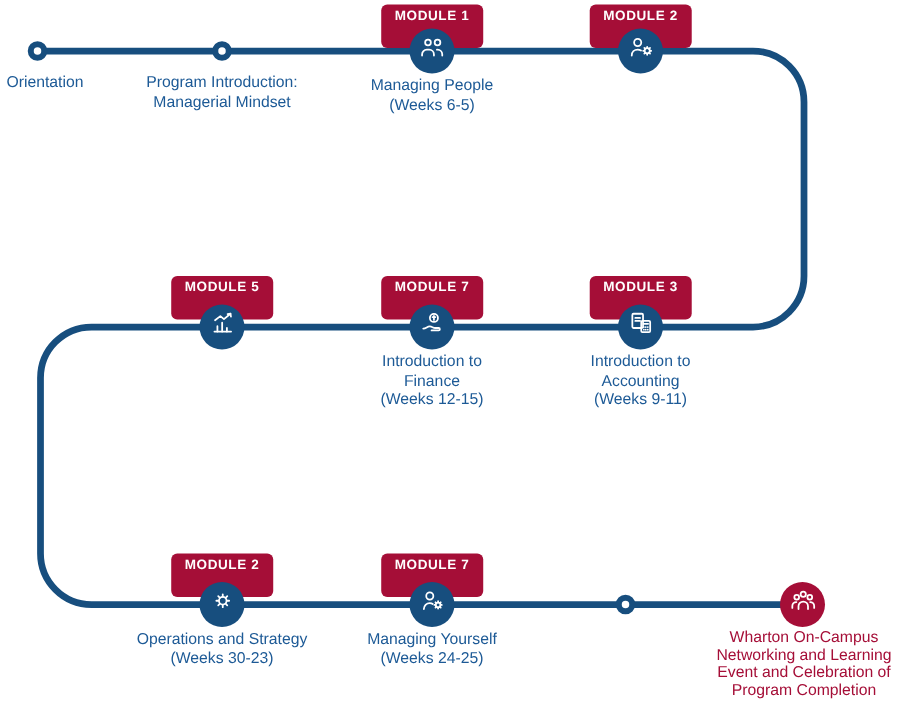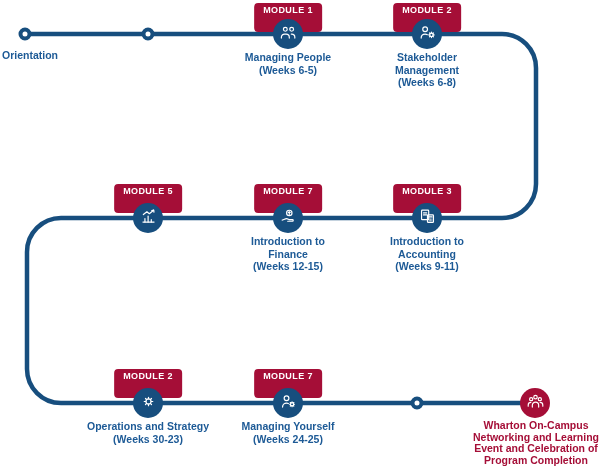--- a/index.html
+++ b/index.html
@@ -22,21 +22,21 @@
     padding:3px 9px 16px;border-radius:4px;line-height:1.1;
   }
   .icon-node{
     position:absolute;width:30px;height:30px;border-radius:50%;
     background:var(--line);display:flex;align-items:center;justify-content:center;
   }
   .icon-node.red{background:var(--badge);}
   .icon-node svg{stroke:#fff;fill:none;stroke-width:1.5;stroke-linecap:round;stroke-linejoin:round;}
   .node-label{
     position:absolute;transform:translateX(-50%);
-    color:var(--label);font-size:10.5px;font-weight:bold;line-height:12.5px;
+    color:var(--label);font-size:10.5px;font-weight:normal;line-height:12.5px;
     text-align:center;white-space:pre-line;
   }
   .node-label.red{color:var(--badge);line-height:11.5px;}
 </style>
 </head>
 <body>
 
 <div class="canvas">
 
   <svg class="path-layer" width="600" height="474" viewBox="0 0 600 474">
@@ -126,25 +126,24 @@
       <svg width="19" height="19" viewBox="0 0 24 24">
           <circle cx="12" cy="6.5" r="2.2"></circle>
           <circle cx="6.5" cy="9" r="2"></circle>
           <circle cx="17.5" cy="9" r="2"></circle>
           <path d="M2.8 18v-1.5c0-1.9 1.5-3.4 3.4-3.4M21.2 18v-1.5c0-1.9-1.5-3.4-3.4-3.4M8 19v-2.3c0-2.2 1.8-4 4-4s4 1.8 4 4V19"></path>
         </svg>
     </span>
   </div>
 
   <div class="node-label" style="left:30px;top:49px">Orientation</div>
+  <div class="node-label" style="left:148px;top:49px">Program Introduction:
+Managerial Mindset</div>
   <div class="node-label" style="left:288px;top:51px">Managing People
 (Weeks 6-5)</div>
-  <div class="node-label" style="left:427px;top:51px">Stakeholder
-Management
-(Weeks 6-8)</div>
   <div class="node-label" style="left:427px;top:235px">Introduction to
 Accounting
 (Weeks 9-11)</div>
   <div class="node-label" style="left:288px;top:235px">Introduction to
 Finance
 (Weeks 12-15)</div>
   <div class="node-label" style="left:148px;top:420px">Operations and Strategy
 (Weeks 30-23)</div>
   <div class="node-label" style="left:288px;top:420px">Managing Yourself
 (Weeks 24-25)</div>

